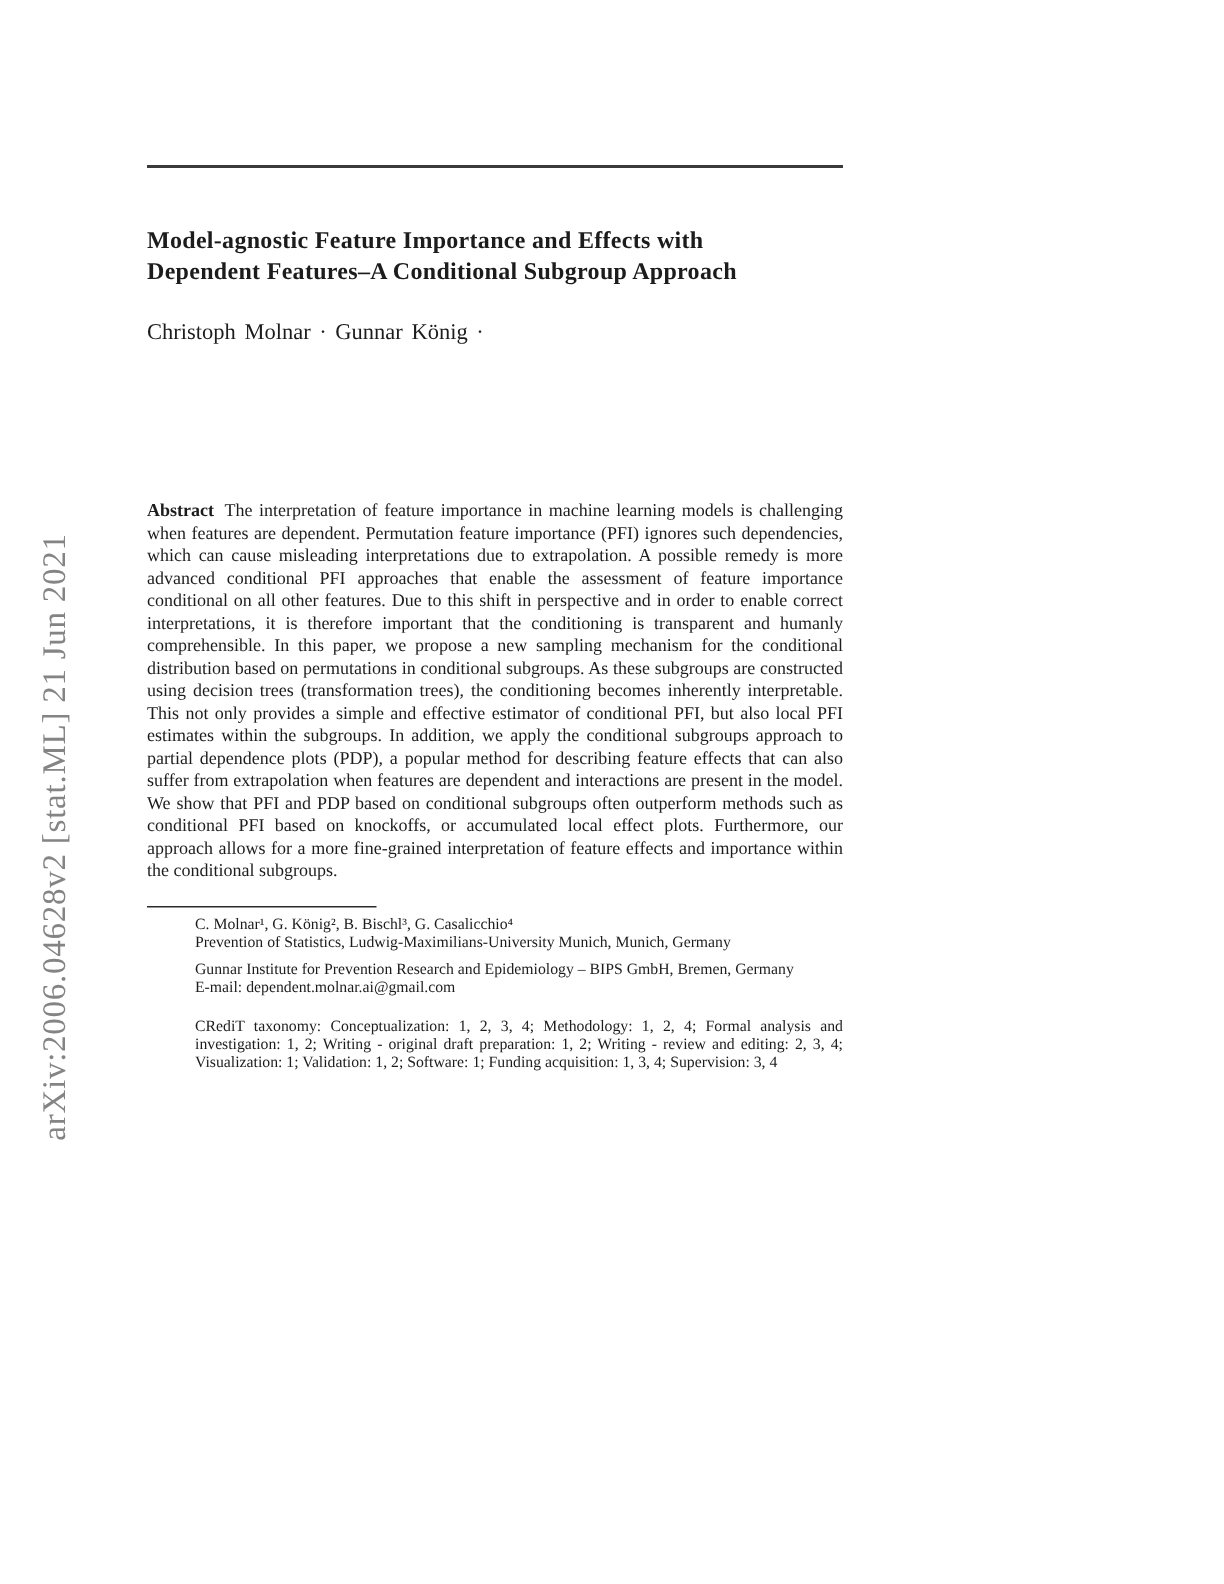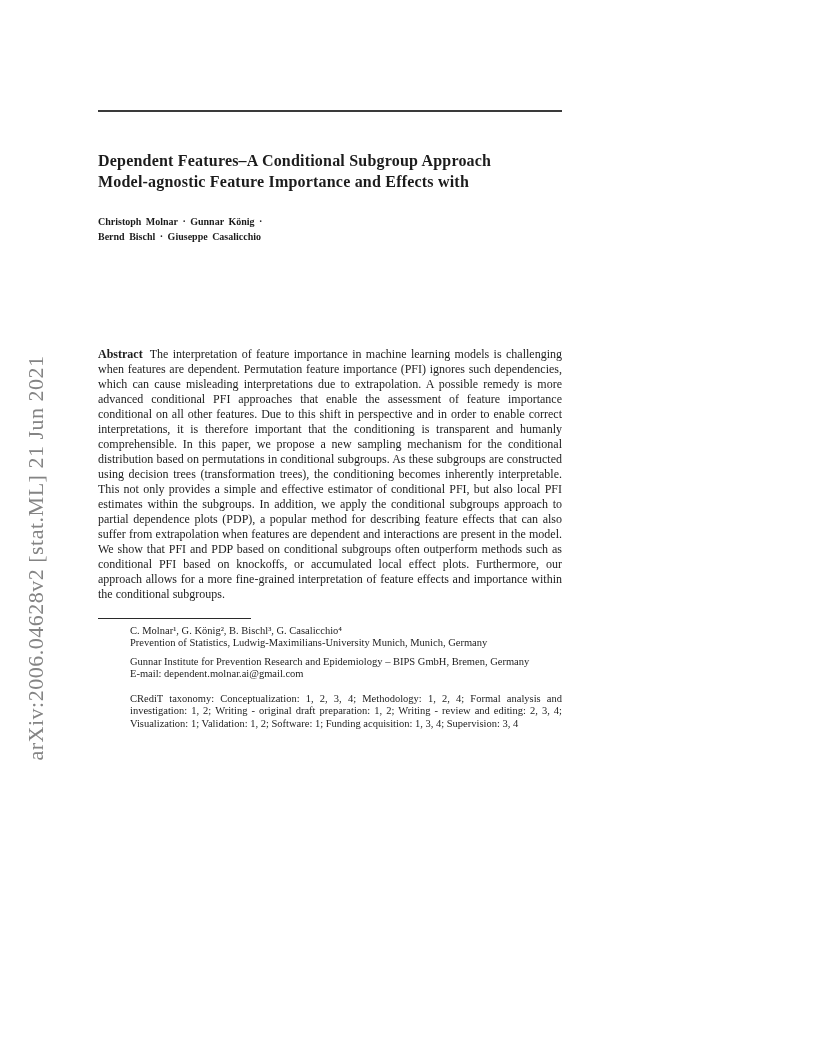--- a/index.html
+++ b/index.html
@@ -42,22 +42,22 @@
   .paper-title {
     margin-top: 39px;
     font-size: 16px;
     font-weight: bold;
     line-height: 20.5px;
     letter-spacing: 0.2px;
   }
   .paper-title .line { display: block; }
   .authors {
     margin-top: 23px;
-    font-size: 10px;
-    font-weight: bold;
+    font-size: 15px;
+    font-weight: normal;
     line-height: 14.5px;
     word-spacing: 2px;
   }
   .authors .line { display: block; }
   .abstract {
     margin-top: 103px;
     font-size: 12px;
     line-height: 15px;
     text-align: justify;
   }
@@ -85,27 +85,26 @@
 </head>
 <body>
 
 <div class="arxiv-vertical">arXiv:2006.04628v2 [stat.ML] 21 Jun 2021</div>
 
 <div class="content">
 
   <div class="top-rule"></div>
 
   <h1 class="paper-title" style="margin-bottom:0;">
+    <span class="line">Model-agnostic Feature Importance and Effects with</span>
     <span class="line">Dependent Features–A Conditional Subgroup Approach</span>
-    <span class="line">Model-agnostic Feature Importance and Effects with</span>
   </h1>
 
   <div class="authors">
     <span class="line">Christoph Molnar · Gunnar König ·</span>
-    <span class="line">Bernd Bischl · Giuseppe Casalicchio</span>
   </div>
 
   <p class="abstract" style="margin-bottom:16px;">
     <span class="abstract-label">Abstract</span><span>The interpretation of feature importance in machine learning models is challenging when features are dependent. Permutation feature importance (PFI) ignores such dependencies, which can cause misleading interpretations due to extrapolation. A possible remedy is more advanced conditional PFI approaches that enable the assessment of feature importance conditional on all other features. Due to this shift in perspective and in order to enable correct interpretations, it is therefore important that the conditioning is transparent and humanly comprehensible. In this paper, we propose a new sampling mechanism for the conditional distribution based on permutations in conditional subgroups. As these subgroups are constructed using decision trees (transformation trees), the conditioning becomes inherently interpretable. This not only provides a simple and effective estimator of conditional PFI, but also local PFI estimates within the subgroups. In addition, we apply the conditional subgroups approach to partial dependence plots (PDP), a popular method for describing feature effects that can also suffer from extrapolation when features are dependent and interactions are present in the model. We show that PFI and PDP based on conditional subgroups often outperform methods such as conditional PFI based on knockoffs, or accumulated local effect plots. Furthermore, our approach allows for a more fine-grained interpretation of feature effects and importance within the conditional subgroups.</span>
   </p>
 
   <div class="footnote-rule"></div>
 
   <div class="footnotes">
     <div class="fn-block first">

